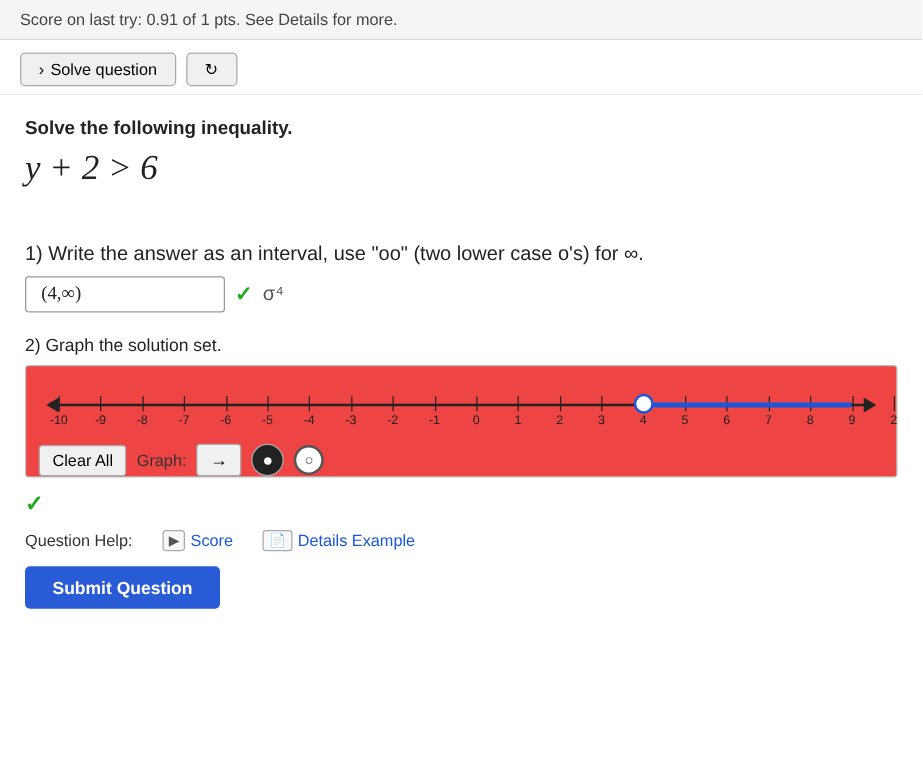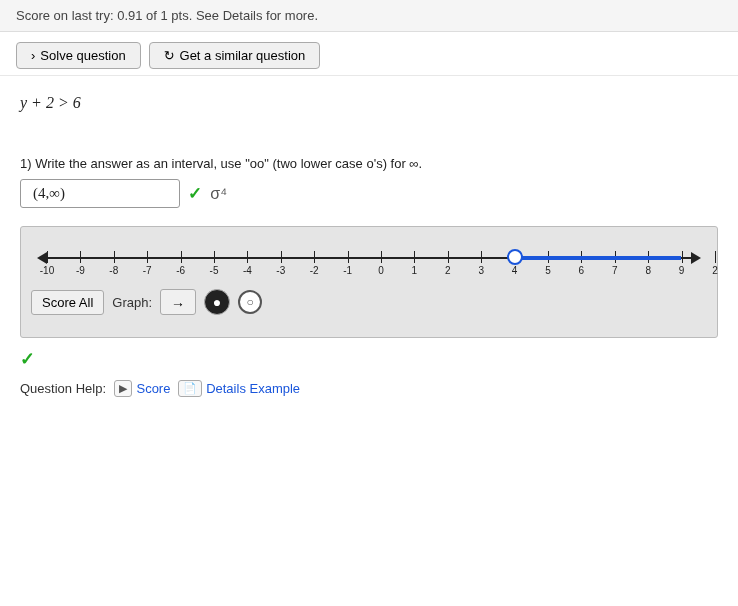--- a/index.html
+++ b/index.html
@@ -44,27 +44,27 @@
     }
     .main-content {
       padding: 18px 20px 10px 20px;
     }
     .problem-title {
       font-size: 15px;
       font-weight: bold;
       margin-bottom: 8px;
     }
     .equation {
-      font-size: 16px;
+      font-size: 28px;
       font-style: italic;
       margin-bottom: 34px;
       font-family: "Times New Roman", serif;
     }
     .question-part {
-      font-size: 13px;
+      font-size: 16px;
       color: #222;
       margin-bottom: 8px;
       margin-top: 44px;
     }
     .answer-row {
       display: flex;
       align-items: center;
       gap: 8px;
       margin-bottom: 18px;
     }
@@ -89,23 +89,23 @@
       text-decoration: none;
     }
     .graph-section {
       font-size: 14px;
       margin-bottom: 8px;
       font-weight: normal;
     }
     .graph-container {
       border: 1px solid #bbb;
       border-radius: 3px;
-      padding: 12px 10px 22px 10px;
+      padding: 12px 10px 0 10px;
       margin-bottom: 10px;
-      background: #e5e5e5;
+      background: #ef4444;
       position: relative;
     }
     .number-line-area {
       position: relative;
       height: 40px;
       margin-bottom: 10px;
     }
     .number-line {
       position: absolute;
       top: 18px;
@@ -218,21 +218,21 @@
       font-size: 18px;
       font-weight: bold;
       margin-top: 4px;
     }
     .question-help {
       font-size: 13px;
       color: #333;
       margin: 10px 0 12px 0;
       display: flex;
       align-items: center;
-      gap: 8px;
+      gap: 24px;
     }
     .help-link {
       color: #1a56db;
       text-decoration: none;
       cursor: pointer;
       display: flex;
       align-items: center;
       gap: 4px;
       font-size: 13px;
     }
@@ -263,44 +263,45 @@
   <span>Score on last try: 0.91 of 1 pts. See Details for more.</span>
 </div>
 
 <div class="btn-row">
   <button class="btn-next">
     <span>›</span>
     <span>Solve question</span>
   </button>
   <button class="btn-similar">
     <span>↻</span>
-    <span>Get a similar question</span>
   </button>
 </div>
 
 <div class="main-content">
 
   
+  <div class="problem-title">Solve the following inequality.</div>
   <div class="equation">
     <em>y + 2 &gt; 6</em>
   </div>
 
   
   <div class="question-part">1) Write the answer as an interval, use "oo" (two lower case o's) for ∞.</div>
   <div class="answer-row">
     <div class="answer-box">
       <span>(4,∞)</span>
     </div>
     <span class="check-icon">✓</span>
     <a class="sigma-icon" href="#">
       <span>σ⁴</span>
     </a>
   </div>
 
   
+  <div class="graph-section">2) Graph the solution set.</div>
 
   <div class="graph-container">
 
     <div class="number-line-area">
       <div class="arrow-left"></div>
       <div class="number-line"></div>
       <div class="arrow-right"></div>
 
       <div class="solution-line" style="left: calc(16px + (700px - 32px) * 0.70); right: 26px;"></div>
       <div class="open-circle" style="left: calc(16px + (700px - 32px) * 0.70 - 8px);"></div>
@@ -343,21 +344,21 @@
       <div class="tick-label" style="left: calc(16px + (700px - 32px) * 0.85)">7</div>
       <div class="tick" style="left: calc(16px + (700px - 32px) * 0.90)"></div>
       <div class="tick-label" style="left: calc(16px + (700px - 32px) * 0.90)">8</div>
       <div class="tick" style="left: calc(16px + (700px - 32px) * 0.95)"></div>
       <div class="tick-label" style="left: calc(16px + (700px - 32px) * 0.95)">9</div>
       <div class="tick" style="left: calc(16px + (700px - 32px) * 1.00)"></div>
       <div class="tick-label" style="left: calc(16px + (700px - 32px) * 1.00)">2</div>
     </div>
 
     <div class="tools-row">
-      <button class="clear-btn">Score All</button>
+      <button class="clear-btn">Clear All</button>
       <span class="draw-label">Graph:</span>
       <button class="tool-arrow-btn">
         <span>→</span>
       </button>
       <button class="tool-dot-btn">
         <span style="color:#fff; font-size:14px;">●</span>
       </button>
       <button class="tool-circle-btn">
         <span style="color:#555; font-size:12px;">○</span>
       </button>
@@ -374,14 +375,15 @@
       <span class="icon-box">▶</span>
       <span>Score</span>
     </a>
     <a class="help-link" href="#">
       <span class="icon-box">📄</span>
       <span>Details Example</span>
     </a>
   </div>
 
   
+  <button class="submit-btn">Submit Question</button>
 
 </div>
 
 </body></html>

